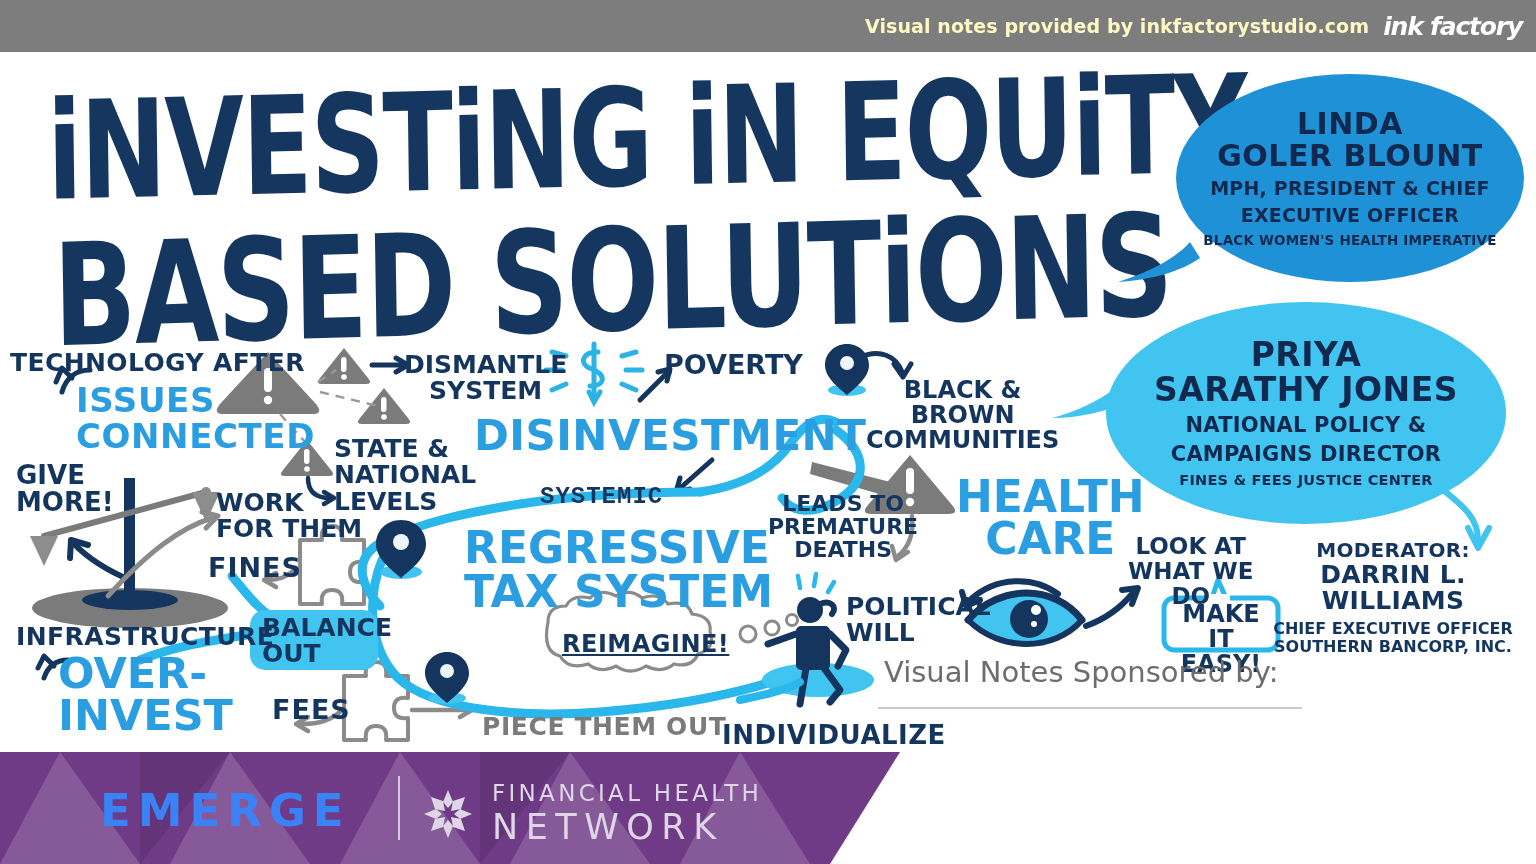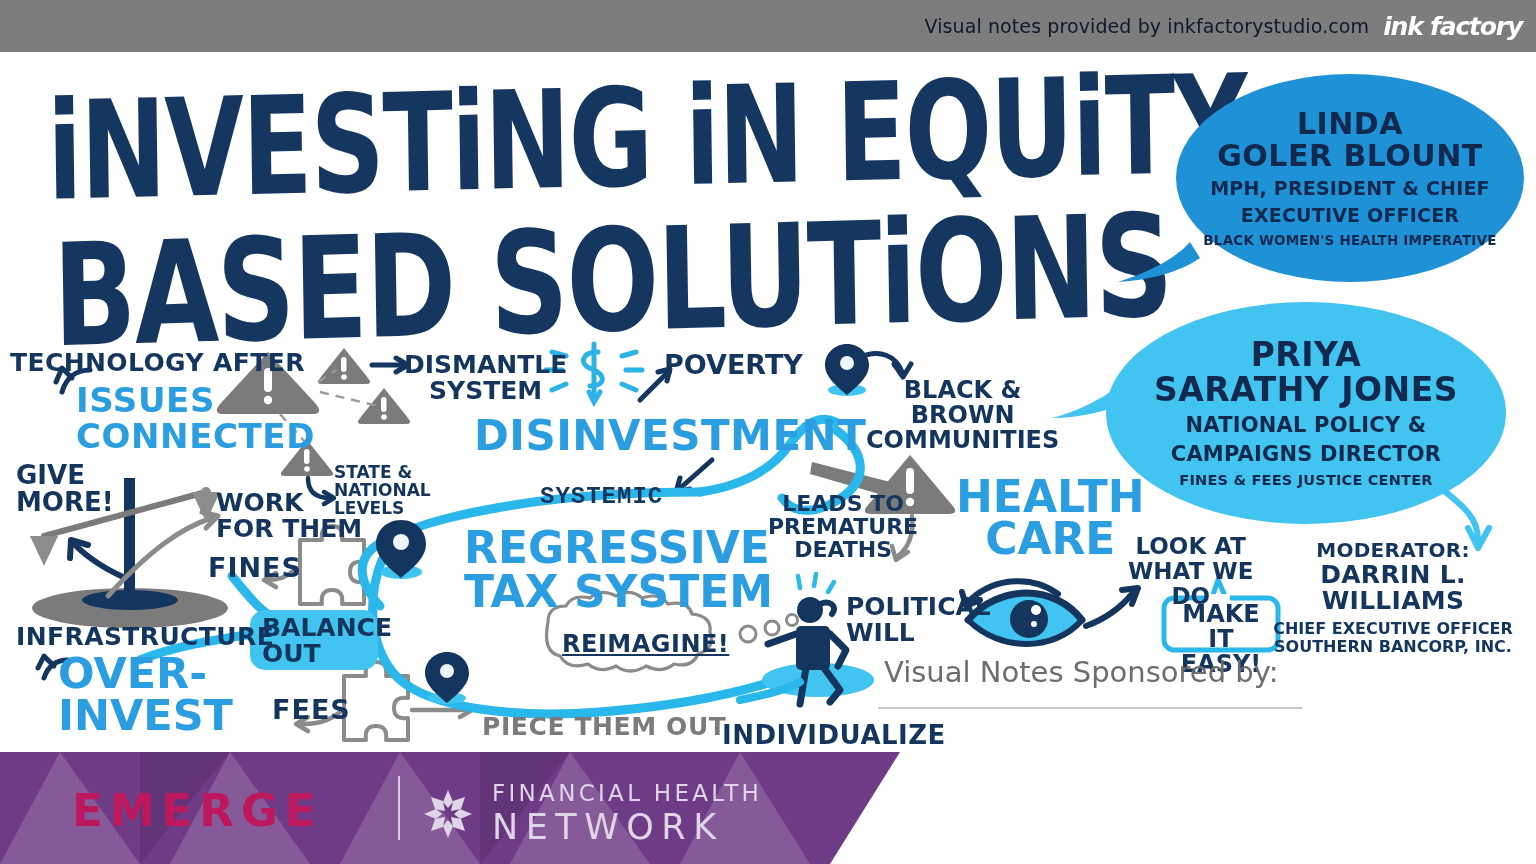--- a/index.html
+++ b/index.html
@@ -12,21 +12,21 @@
   #root { position: relative; width: 1536px; height: 864px; background: #fff; }
 
   
   .topbar {
     position: absolute; left: 0; top: 0; width: 1536px; height: 52px;
     background: #7d7d7d;
     display: flex; align-items: center; justify-content: flex-end;
     padding-right: 14px; gap: 14px;
   }
   .topbar-text {
-    color: #0f172a; font-size: 19px; font-weight: normal;
+    color: #fef9c3; font-size: 19px; font-weight: bold;
     font-family: "DejaVu Sans", sans-serif; letter-spacing: 0.1px;
   }
   .inkfactory {
     color: #ffffff; font-size: 25px; font-weight: bold; font-style: italic;
     letter-spacing: -1.2px; font-family: "DejaVu Sans", sans-serif;
   }
   .title {
     position: absolute;
     color: #14365f;
     font-family: "DejaVu Sans", sans-serif;
@@ -103,22 +103,22 @@
 
   
   #bottomband {
     position: absolute; left: 0; top: 752px; width: 1536px; height: 112px;
     background: #ffffff; overflow: hidden;
   }
   #purple-shape {
     position: absolute; left: 0; top: 0; width: 900px; height: 112px;
   }
   .emerge-logo {
-    position: absolute; left: 72px; top: 32px;
-    font-size: 45px; font-weight: bold; letter-spacing: 7px; color: #be185d;
+    position: absolute; left: 100px; top: 32px;
+    font-size: 45px; font-weight: bold; letter-spacing: 7px; color: #3b82f6;
     font-family: "DejaVu Sans", sans-serif;
   }
   #emerge-divider {
     position: absolute; left: 398px; top: 24px; width: 2px; height: 64px; background: #d7cbe0;
   }
   .fhn-wrap { position: absolute; left: 420px; top: 28px; display:flex; align-items:center; gap:16px;}
   .fhn-text { color: #ded5e6; font-family: "DejaVu Sans", sans-serif; }
   .fhn-l1 { font-size: 23px; letter-spacing: 3.3px; }
   .fhn-l2 { font-size: 35px; letter-spacing: 7.5px; margin-top: 1px; }
 
@@ -342,21 +342,21 @@
   </div>
 
   <div class="note navy" style="left:10px; top:350px; font-size:25px; letter-spacing:0.4px;">TECHNOLOGY AFTER</div>
 
   <div class="note blue" style="left:76px; top:383px; font-size:34px; letter-spacing:0.6px;">ISSUES
 CONNECTED</div>
 
   <div class="note navy" style="left:404px; top:352px; font-size:25px; text-align:center;">DISMANTLE
 SYSTEM</div>
 
-  <div class="note navy" style="left:334px; top:436px; font-size:17px;margin-top:28px;">STATE &amp;
+  <div class="note navy" style="left:334px; top:436px; font-size:25px;">STATE &amp;
 NATIONAL
 LEVELS</div>
 
   <div class="note navy" style="left:664px; top:351px; font-size:27px;">POVERTY</div>
 
   <div class="note blue" style="left:474px; top:414px; font-size:42px; letter-spacing:0.5px;">DISINVESTMENT</div>
 
   <div class="note navy" style="left:540px; top:484px; font-size:24px; letter-spacing:1px;font-family:Liberation Mono, monospace;">SYSTEMIC</div>
 
   <div class="note navy" style="left:866px; top:378px; font-size:24px; text-align:center;">BLACK &amp;

